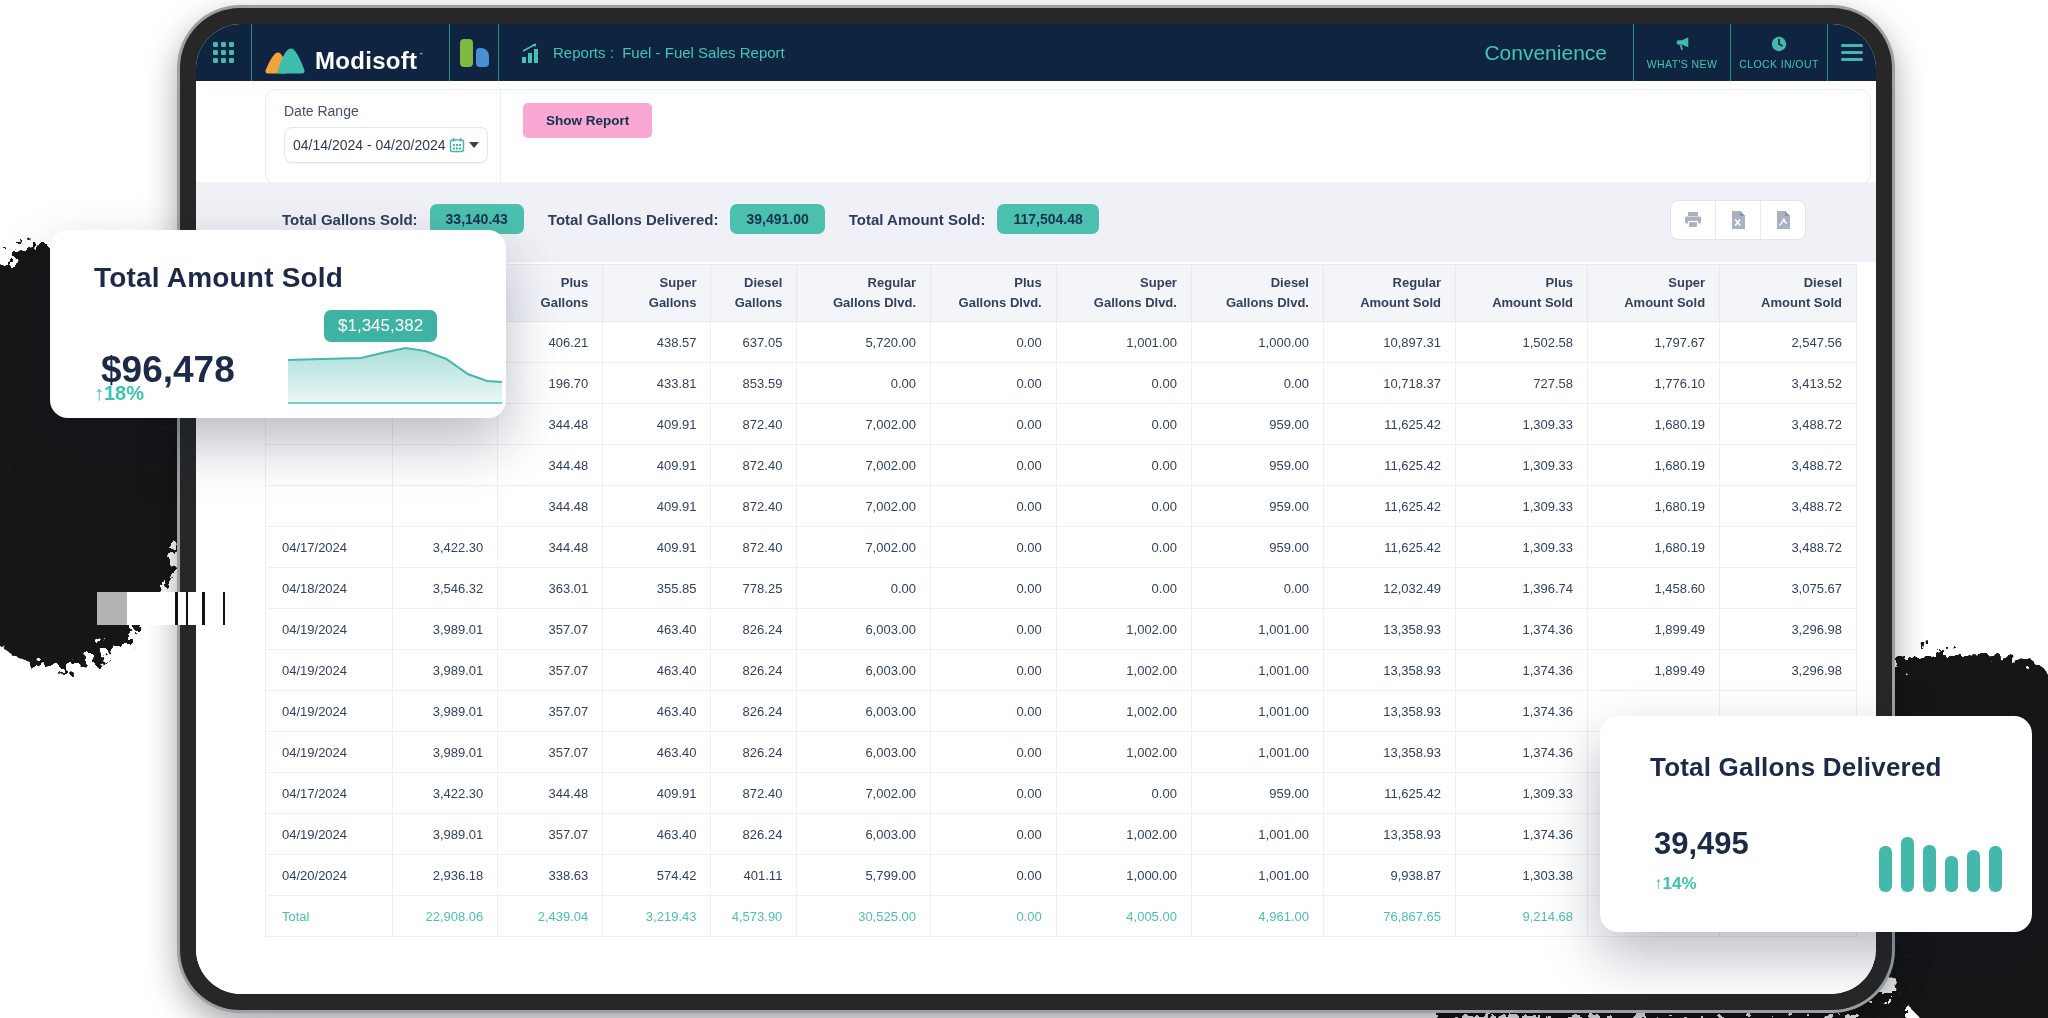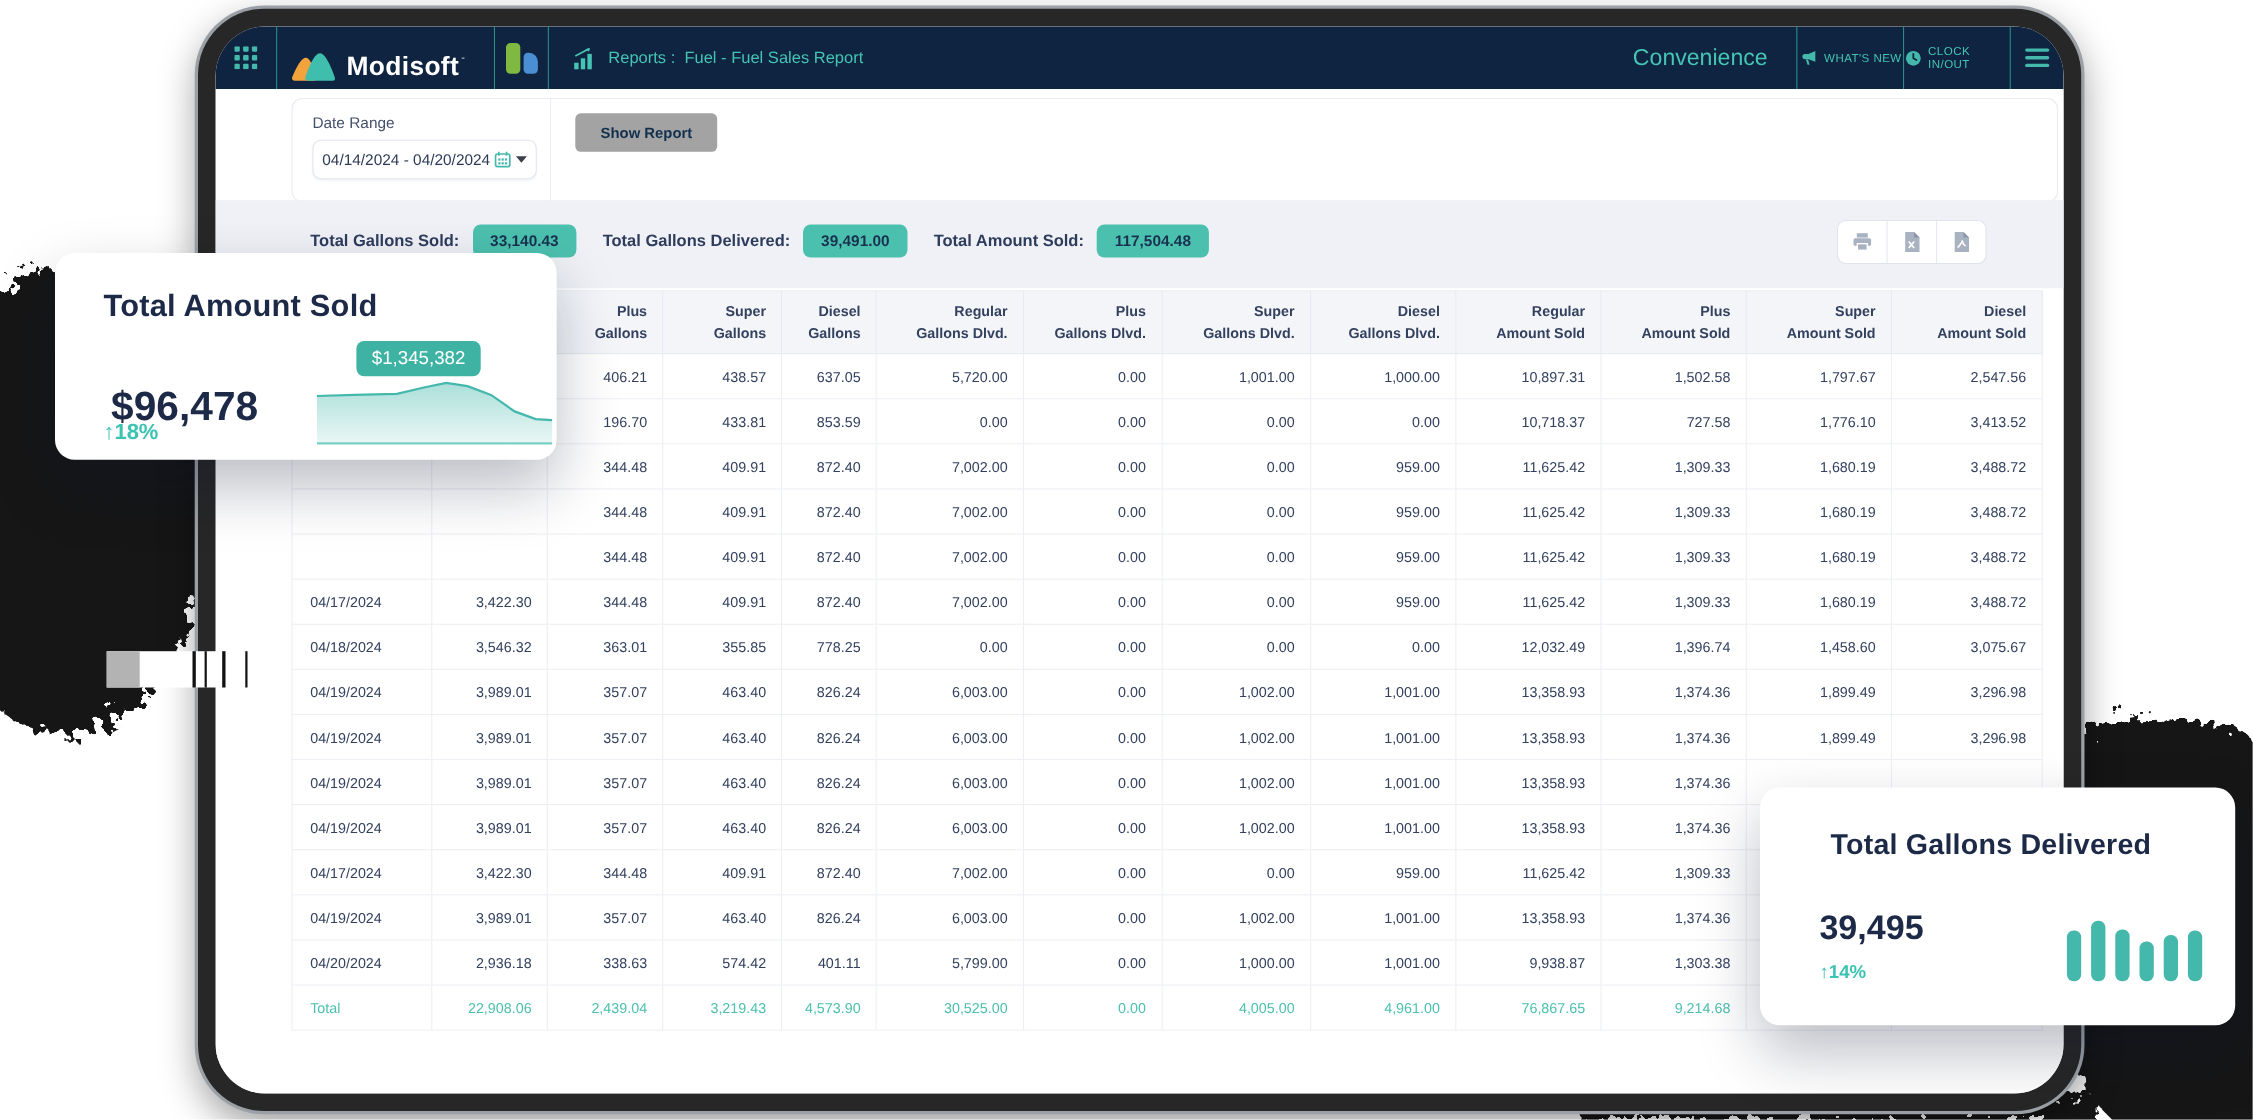--- a/index.html
+++ b/index.html
@@ -27,34 +27,34 @@
   .brand{gap:9px;padding:16px 26px 0 12px;}
   .brand-name{color:#fff;font-size:24px;font-weight:bold;letter-spacing:.3px;}
   .brand-mark{color:#8fa3b8;font-size:10px;vertical-align:top;margin-left:2px;}
   .duo{width:48px;justify-content:center;gap:3px;align-items:center;}
   .duo .g{width:13px;height:28px;border-radius:4px;background:#7fb941;}
   .duo .b{width:13px;height:19px;border-radius:4px 8px 4px 4px;background:#4a8fd4;margin-top:10px;}
   .crumb{gap:10px;padding:0 20px;color:#45c4b4;font-size:15px;}
   .crumb .txt{white-space:pre;}
   .nav-right{margin-left:auto;display:flex;align-items:stretch;}
   .store{padding:0 26px;color:#45c4b4;font-size:21px;}
-  .navblock{width:96px;display:flex;flex-direction:row;align-items:center;justify-content:center;gap:5px;color:#45c4b4;font-size:10.5px;letter-spacing:.4px;}
+  .navblock{width:96px;display:flex;flex-direction:column;align-items:center;justify-content:center;gap:5px;color:#45c4b4;font-size:10.5px;letter-spacing:.4px;}
   .burger{width:48px;display:flex;flex-direction:column;align-items:center;justify-content:center;gap:4px;}
   .burger i{display:block;width:22px;height:3px;border-radius:2px;background:#45b8ac;}
 
   
   .content{position:absolute;left:0;top:57px;right:0;bottom:0;background:#fff;}
   .filter-panel{position:absolute;left:69px;top:8px;width:1604px;height:93px;border:1px solid #e9ecf2;border-radius:10px;background:#fff;display:flex;}
   .fp-left{width:216px;padding:13px 0 0 18px;}
   .fp-label{font-size:14px;color:#44506b;}
   .date-input{margin-top:8px;width:186px;height:34px;border:1px solid #e2e6ee;border-radius:8px;background:#fff;display:flex;align-items:center;padding:0 8px;font-size:14px;color:#2c3a57;box-shadow:0 1px 2px rgba(20,40,80,.05);}
   .date-input .val{flex:1;white-space:nowrap;}
   .caret{width:0;height:0;border-left:5px solid transparent;border-right:5px solid transparent;border-top:6px solid #3a3f49;margin-left:4px;}
   .fp-div{width:1px;background:#edeff4;}
-  .show-btn{margin:13px 0 0 22px;height:35px;padding:0 23px;background:#a3a3a3;color:#12304e;font-weight:bold;font-size:13.5px;border-radius:5px;display:flex;align-items:center;}
+  .show-btn{margin:13px 0 0 22px;height:35px;padding:0 23px;background:#f9a8d4;color:#12304e;font-weight:bold;font-size:13.5px;border-radius:5px;display:flex;align-items:center;}
 
   .band{position:absolute;left:0;top:101px;right:0;height:80px;background:#eff1f6;}
   .summary{position:absolute;left:86px;top:22px;display:flex;align-items:center;gap:24px;}
   .sum-item{display:flex;align-items:center;gap:12px;}
   .sum-label{font-size:15px;color:#2e3c5c;font-weight:bold;}
   .sum-badge{background:#4cc0ae;color:#17314f;font-size:14px;font-weight:bold;padding:7px 16px;border-radius:7px;}
   .export{position:absolute;right:70px;top:18px;display:flex;border:1px solid #dfe3ea;border-radius:8px;background:#fff;overflow:hidden;}
   .export .ebtn{width:44px;height:38px;display:flex;align-items:center;justify-content:center;border-left:1px solid #e6e9f0;}
   .export .ebtn:first-child{border-left:none;}
 
@@ -66,21 +66,21 @@
   td{height:40px;text-align:right;font-size:13px;color:#33415e;padding:0 14px 0 4px;border:1px solid #edeff4;background:#fff;}
   td.first{text-align:left;padding-left:16px;}
   .total-row td{color:#4cc0ae;}
 
   
   .card{position:absolute;background:#fff;border-radius:18px;box-shadow:0 25px 55px rgba(10,22,48,.28);z-index:6;}
   .card-amount{left:50px;top:230px;width:456px;height:188px;}
   .card-gallons{left:1600px;top:716px;width:432px;height:216px;}
   .card-title{position:absolute;color:#1c2947;font-weight:bold;letter-spacing:.2px;}
   .card-amount .card-title{left:44px;top:32px;font-size:28px;}
-  .card-gallons .card-title{left:64px;top:36px;font-size:26px;}
+  .card-gallons .card-title{left:50px;top:36px;font-size:26px;}
   .card-value{position:absolute;color:#1c2947;font-weight:bold;}
   .card-amount .card-value{left:51px;top:98px;font-size:37px;margin-top:21px;}
   .card-gallons .card-value{left:54px;top:110px;font-size:31px;}
   .card-delta{position:absolute;color:#3cc3b2;font-weight:bold;}
   .card-amount .card-delta{left:44px;top:152px;font-size:20px;}
   .card-gallons .card-delta{left:54px;top:158px;font-size:17px;}
   .mini-area{position:absolute;left:238px;top:96px;width:214px;height:80px;}
   .tooltip-badge{position:absolute;left:36px;top:-16px;background:#3eb3a4;color:#fff;font-size:17px;padding:6px 14px;border-radius:7px;white-space:nowrap;}
   .bar-chart{position:absolute;right:30px;bottom:40px;height:56px;display:flex;align-items:flex-end;gap:9px;}
   .bar{width:13px;border-radius:6px;background:#45b8ac;}

